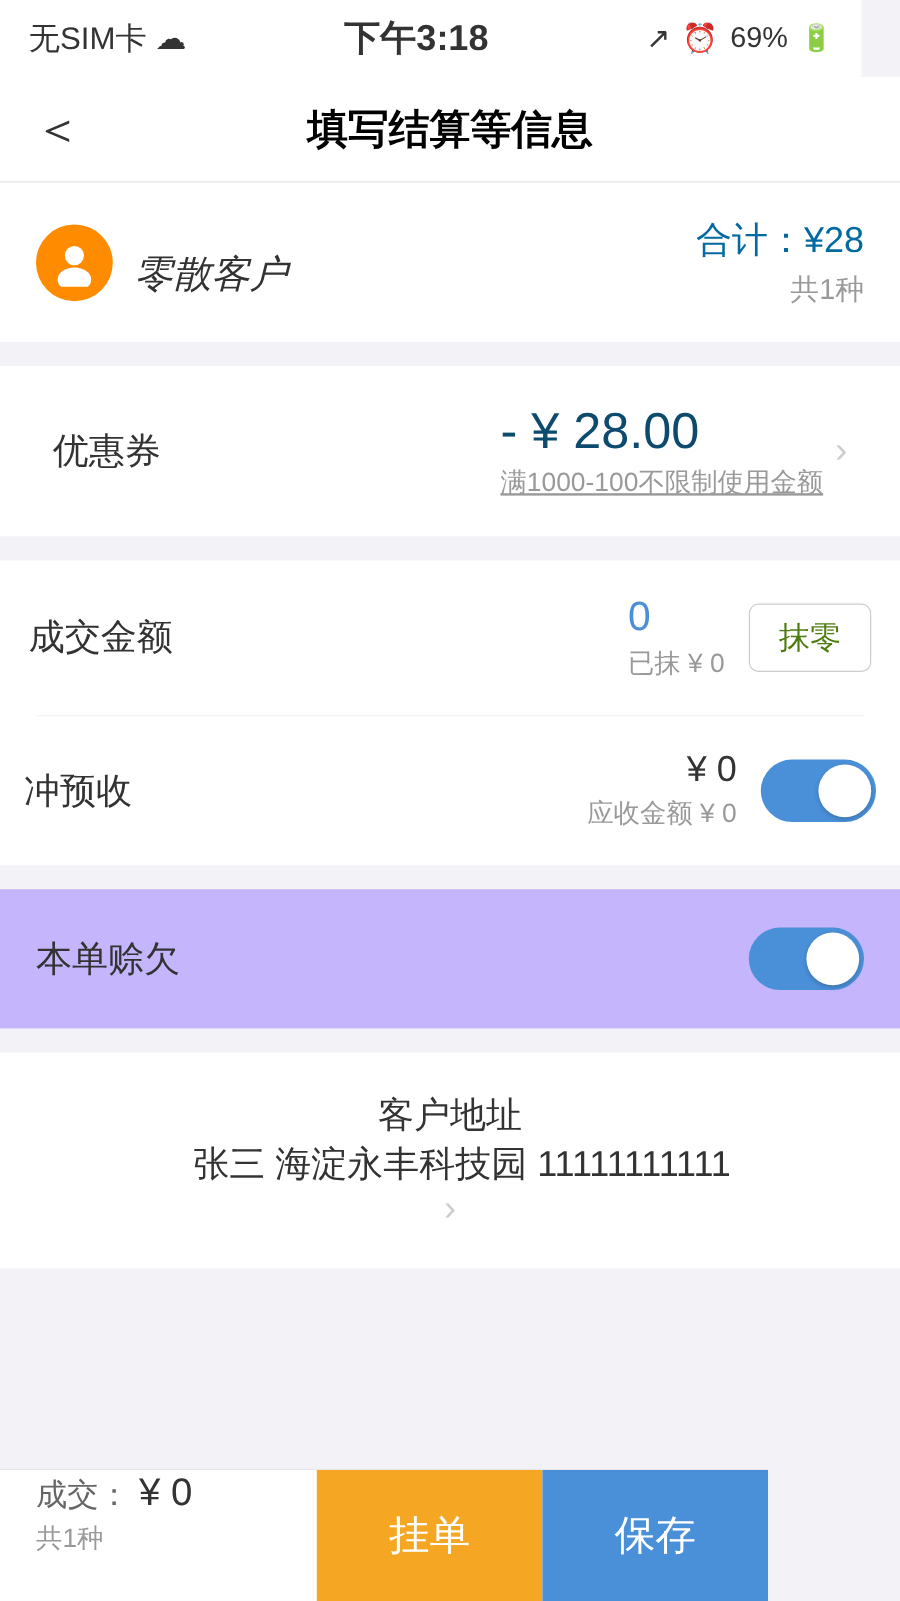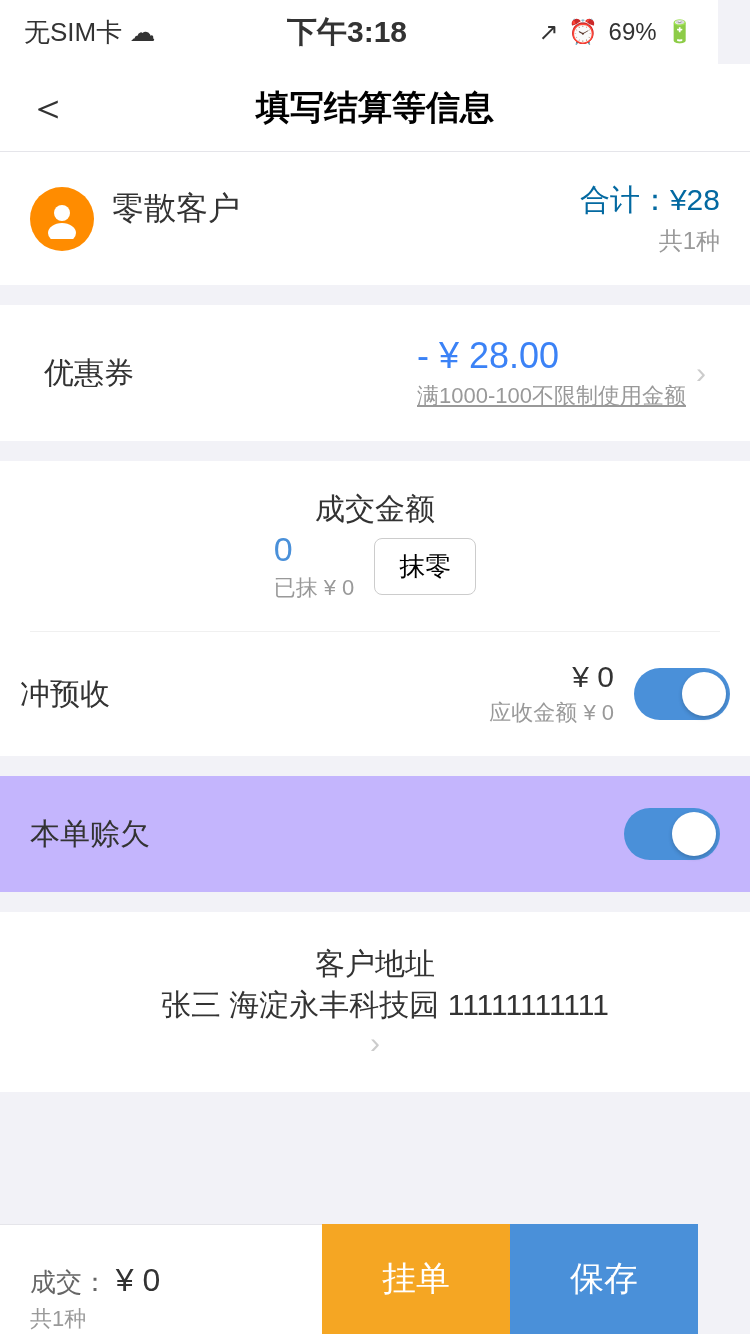--- a/index.html
+++ b/index.html
@@ -69,22 +69,23 @@
     .customer-row {
       background: #fff;
       padding: 28px 30px;
       display: flex;
       align-items: center;
       justify-content: space-between;
       margin-bottom: 20px;
     }
     .customer-left {
       display: flex;
-      align-items: flex-start;
+      align-items: flex-end;
       gap: 18px;
+      font-style: italic;
     }
     .customer-avatar {
       width: 64px;
       height: 64px;
       border-radius: 50%;
       background: #ff8c00;
       display: flex;
       align-items: center;
       justify-content: center;
     }
@@ -97,47 +98,46 @@
     
     .coupon-row {
       background: #fff;
       padding: 30px 44px;
       display: flex;
       align-items: center;
       justify-content: space-between;
       margin-bottom: 20px;
     }
     .coupon-label { font-size: 30px; color: #333; }
-    .coupon-discount { font-size: 36px; color: #3b82f6; font-weight: 500; }
+    .coupon-discount { font-size: 42px; color: #0c4a6e; font-weight: 500; }
     .coupon-desc { font-size: 22px; color: #999; margin-top: 4px; text-align: right; text-decoration: underline; }
     .coupon-arrow { font-size: 30px; color: #ccc; }
 
     
     .amount-section {
       background: #fff;
       margin-bottom: 20px;
     }
     .amount-row {
       padding: 28px 24px;
       display: flex;
       align-items: center;
       justify-content: space-between;
-      flex-direction: column;
     }
     .amount-label { font-size: 30px; color: #333; }
     .amount-right { display: flex; align-items: center; gap: 20px; }
     .amount-value { font-size: 34px; color: #4a90d9; font-weight: 500; }
     .amount-sub { font-size: 22px; color: #999; margin-top: 4px; text-align: right; }
     .round-btn {
       border: 1.5px solid #ccc;
       background: #fff;
       border-radius: 8px;
       padding: 10px 24px;
       font-size: 26px;
-      color: #000000;
+      color: #4d7c0f;
       cursor: pointer;
     }
     .divider-light {
       height: 1px;
       background: #f0f0f0;
       margin: 0 30px;
     }
 
     
     .prepay-row {
@@ -230,25 +230,25 @@
     }
     .address-key { font-size: 30px; color: #333; min-width: 120px; }
     .address-val { font-size: 30px; color: #333; flex: 1; margin-left: 20px; }
     .address-arrow { font-size: 30px; color: #ccc; }
 
     
     .bottom-bar {
       position: fixed;
       bottom: 0;
       left: 0;
-      width: 698px;
+      width: 640px;
       height: 110px;
       background: #fff;
       display: flex;
-      align-items: flex-end;
+      align-items: flex-start;
       border-top: 1px solid #e5e5ea;
     }
     .bottom-info {
       flex: 1;
       padding: 0 30px;
     }
     .bottom-deal { font-size: 26px; color: #666; }
     .bottom-deal-amount { font-size: 32px; color: #333; font-weight: 500; }
     .bottom-count { font-size: 22px; color: #999; margin-top: 4px; }
     .bottom-btn-hold {

